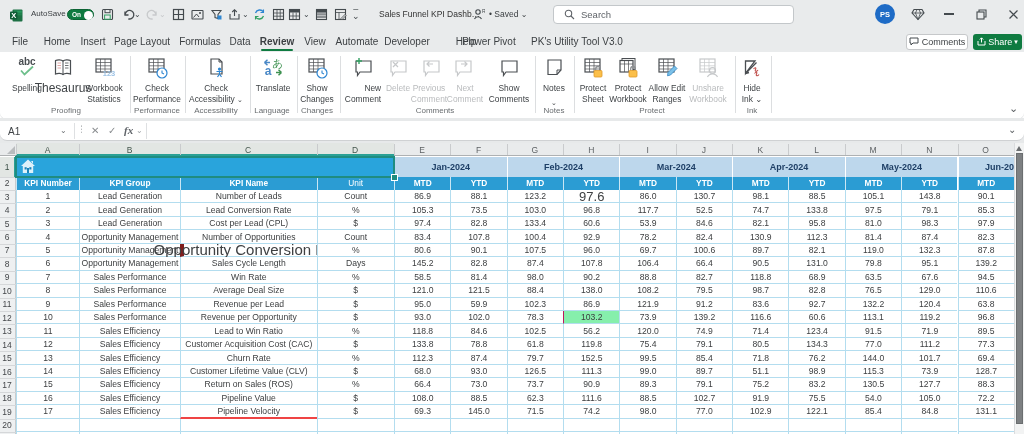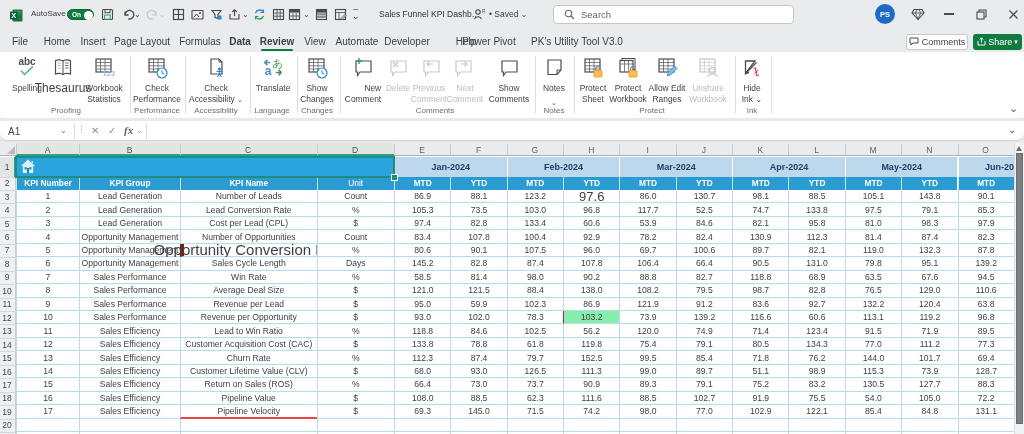--- a/index.html
+++ b/index.html
@@ -105,21 +105,21 @@
   </svg>
 <svg class="a" style="left:1008px;top:9px" width="11" height="11" viewBox="0 0 11 11">
     <path d="M1.5 1.5 L9.5 9.5 M9.5 1.5 L1.5 9.5" stroke="#444a4e" stroke-width="1.2"></path>
   </svg>
 <div class="a" style="left:0;top:28px;width:1024px;height:24px;background:#e9ebec"></div>
 <div class="a" style="left:20px;top:36px;transform:translateX(-50%);font-size:10px;font-weight:normal;color:#3b3f42;white-space:nowrap">File</div>
 <div class="a" style="left:57px;top:36px;transform:translateX(-50%);font-size:10px;font-weight:normal;color:#3b3f42;white-space:nowrap">Home</div>
 <div class="a" style="left:93px;top:36px;transform:translateX(-50%);font-size:10px;font-weight:normal;color:#3b3f42;white-space:nowrap">Insert</div>
 <div class="a" style="left:142px;top:36px;transform:translateX(-50%);font-size:10px;font-weight:normal;color:#3b3f42;white-space:nowrap">Page Layout</div>
 <div class="a" style="left:200px;top:36px;transform:translateX(-50%);font-size:10px;font-weight:normal;color:#3b3f42;white-space:nowrap">Formulas</div>
-<div class="a" style="left:240px;top:36px;transform:translateX(-50%);font-size:10px;font-weight:bold;color:#3b3f42;white-space:nowrap">Data</div>
+<div class="a" style="left:240px;top:36px;transform:translateX(-50%);font-size:10px;font-weight:normal;color:#3b3f42;white-space:nowrap">Data</div>
 <div class="a" style="left:277px;top:36px;transform:translateX(-50%);font-size:10px;font-weight:bold;color:#3b3f42;white-space:nowrap">Review</div>
 <div class="a" style="left:315px;top:36px;transform:translateX(-50%);font-size:10px;font-weight:normal;color:#3b3f42;white-space:nowrap">View</div>
 <div class="a" style="left:357px;top:36px;transform:translateX(-50%);font-size:10px;font-weight:normal;color:#3b3f42;white-space:nowrap">Automate</div>
 <div class="a" style="left:407px;top:36px;transform:translateX(-50%);font-size:10px;font-weight:normal;color:#3b3f42;white-space:nowrap">Developer</div>
 <div class="a" style="left:466px;top:36px;transform:translateX(-50%);font-size:10px;font-weight:normal;color:#3b3f42;white-space:nowrap">Help</div>
 <div class="a" style="left:489px;top:36px;transform:translateX(-50%);font-size:10px;font-weight:normal;color:#3b3f42;white-space:nowrap">Power Pivot</div>
 <div class="a" style="left:577px;top:36px;transform:translateX(-50%);font-size:10px;font-weight:normal;color:#3b3f42;white-space:nowrap">PK's Utility Tool V3.0</div>
 <div class="a" style="left:261px;top:48.5px;width:32px;height:2.5px;background:#0f7b41;border-radius:2px"></div>
 <div class="a ct" style="left:906px;top:34px;width:62px;height:15.5px;background:#fff;border:1px solid #c6c8ca;border-radius:3px;font-size:9px;color:#3b3f42">
 <svg width="10" height="9" viewBox="0 0 10 9" style="margin-right:3px">

